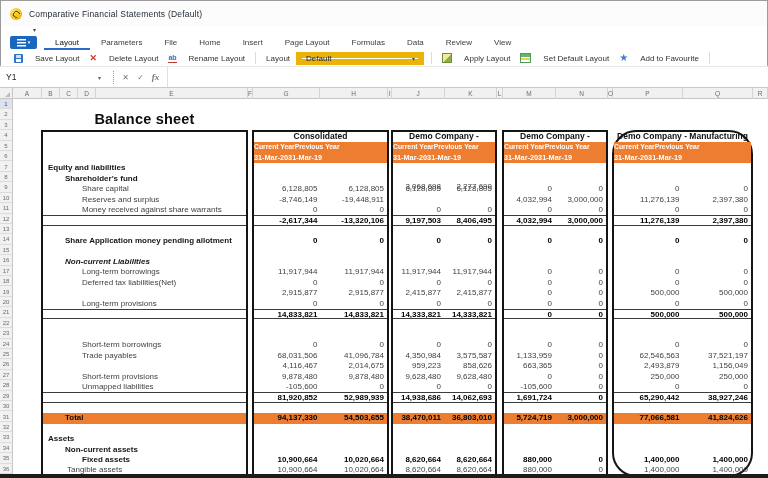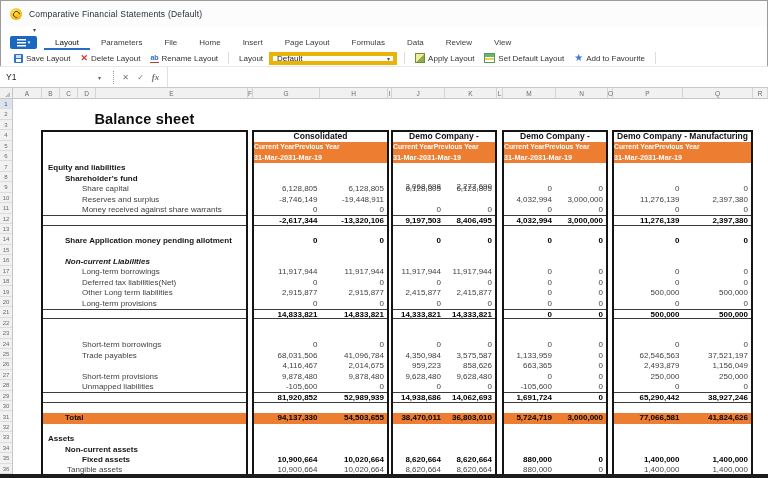--- a/index.html
+++ b/index.html
@@ -26,24 +26,24 @@
              border-radius:2px; display:flex; align-items:center; justify-content:center; gap:2px; }
   .menubtn .glyph { width:9px; height:8px; background:
       linear-gradient(#fff,#fff) 0 0/9px 1.5px no-repeat,
       linear-gradient(#fff,#fff) 0 3px/9px 1.5px no-repeat,
       linear-gradient(#fff,#fff) 0 6px/9px 1.5px no-repeat; }
   .menubtn .dd { color:#fff; font-size:5px; line-height:5px; }
 
   
   .toolbar { position:absolute; left:0; top:50px; right:0; height:16px; display:flex;
              align-items:center; padding-left:11px; gap:4px; }
-  .tbtn { display:flex; align-items:center; gap:3px; font-size:8px; color:#333; padding:0 3px; white-space:nowrap; }
+  .tbtn { display:flex; align-items:center; gap:12px; font-size:8px; color:#333; padding:0 3px; white-space:nowrap; }
   .tsep { width:1px; height:12px; background:#dcdcdc; margin:0 3px; }
   .tlabel { font-size:8px; color:#333; margin:0 2px 0 3px; }
-  .combo { width:128px; height:13px; border:4px solid #eab308; background:#fff; display:flex;
+  .combo { width:128px; height:13px; border:6px solid #eab308; background:#fff; display:flex;
            align-items:center; font-size:8px; color:#222; padding-left:4px; }
   .combo .dd { margin-left:auto; padding-right:3px; color:#555; font-size:6px; }
   .icn { display:inline-block; flex:0 0 auto; }
   .icon-save-layout-icon { width:9px; height:9px; background:#2e74c9; border-radius:1px; position:relative; }
   .icon-save-layout-icon::before { content:""; position:absolute; left:2px; top:1px; width:5px; height:3px; background:#cfe0f5; }
   .icon-save-layout-icon::after  { content:""; position:absolute; left:2px; bottom:1px; width:5px; height:3px; background:#fff; }
   .icon-delete-layout-icon::before { content:"\2715"; color:#d03a2d; font-weight:bold; font-size:9px; }
   .icon-rename-layout-icon::before { content:"ab"; color:#2e6fc0; font-weight:bold; font-size:7px;
            border-bottom:1px solid #c0392b; line-height:8px; display:inline-block; }
   .icon-apply-layout-icon { width:10px; height:10px; border:1px solid #6d8f3c;
@@ -262,23 +262,20 @@
           </div>
           <div class="srow" style="top: 125px; height: 10.4167px; line-height: 9.91667px;">
             <div class="lab b" style="padding-left: 22px; font-style: italic;">Non-current Liabilities</div>
           </div>
           <div class="srow" style="top: 135.417px; height: 10.4167px; line-height: 9.91667px;">
             <div class="lab" style="padding-left: 39px;">Long-term borrowings</div>
           </div>
           <div class="srow" style="top: 145.833px; height: 10.4167px; line-height: 9.91667px;">
             <div class="lab" style="padding-left: 39px;">Deferred tax liabilities(Net)</div>
           </div>
-          <div class="srow" style="top: 156.25px; height: 10.4167px; line-height: 9.91667px;">
-            <div class="lab" style="padding-left: 39px;">Other Long term liabilities</div>
-          </div>
           <div class="srow" style="top: 166.667px; height: 10.4167px; line-height: 9.91667px;">
             <div class="lab" style="padding-left: 39px;">Long-term provisions</div>
           </div>
           <div class="srow sub" style="top: 177.083px; height: 10.4167px; line-height: 9.91667px;"></div>
           <div class="srow" style="top: 208.333px; height: 10.4167px; line-height: 9.91667px;">
             <div class="lab" style="padding-left: 39px;">Short-term borrowings</div>
           </div>
           <div class="srow" style="top: 218.75px; height: 10.4167px; line-height: 9.91667px;">
             <div class="lab" style="padding-left: 39px;">Trade payables</div>
           </div>
@@ -565,21 +562,21 @@
           </div>
           <div class="srow vrow bv" style="top: 322.917px; height: 10.4167px; line-height: 9.91667px;">
             <div class="val">880,000</div>
             <div class="val">0</div>
           </div>
           <div class="srow vrow" style="top: 333.333px; height: 10.4167px; line-height: 9.91667px;">
             <div class="val">880,000</div>
             <div class="val">0</div>
           </div>
         </div>
-        <div class="box" style="left: 599px; width: 141px;">
+        <div class="box" style="left: 599px; width: 141px; border-radius: 24px;">
           <div class="srow ghead" style="top: 0px; height: 10.4167px; line-height: 9.91667px;">Demo Company - Manufacturing</div>
           <div class="srow band" style="top: 10.4167px; height: 20.8333px;">
             <div class="pair l1" style="height: 10.4167px; line-height: 10.4167px;">
               <div>Current Year</div>
               <div>Previous Year</div>
             </div>
             <div class="pair l2" style="height: 10.4167px; line-height: 9.41667px;">
               <div>31-Mar-20</div>
               <div>31-Mar-19</div>
             </div>

